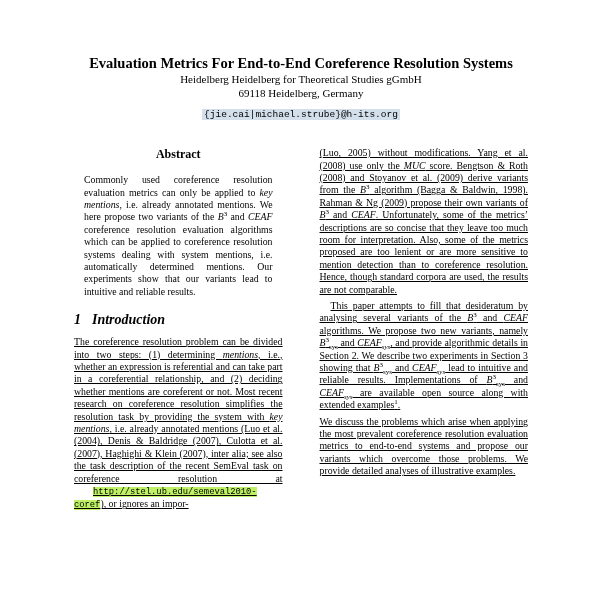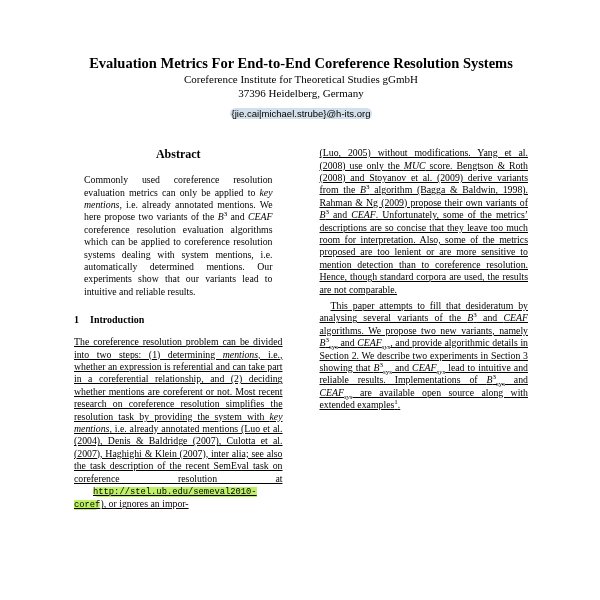--- a/index.html
+++ b/index.html
@@ -1,15 +1,15 @@
 <!DOCTYPE html>
 <html><head>
 <meta charset="utf-8">
 <style>
-  * { margin:0; padding:0; box-sizing:border-box;border-radius:18px; }
+  * { margin:0; padding:0; box-sizing:border-box; }
   html, body { width:600px; height:600px; }
   body {
     background:#ffffff;
     color:#000000;
     font-family:"Liberation Serif", serif;
   }
   .page {
     width:600px; height:600px;
     padding:54px 72px 10px 74px;
     overflow:hidden;
@@ -31,21 +31,21 @@
     text-align:center;
     font-size:11px;
     line-height:14px;
   }
   .email-line {
     text-align:center;
     margin-top:3px;
   }
   .email-link {
     display:inline-block;
-    font-family:Liberation Sans, sans-serif;
+    font-family:Liberation Mono, monospace;
     font-size:9.5px;
     background:#d3dfeb;
     padding:0 2px;
   }
   .columns {
     display:flex;
     gap:37px;
     margin-top:26px;
   }
   .col { flex:1; min-width:0; }
@@ -56,24 +56,25 @@
     margin-bottom:9px;
   }
   .abstract-text {
     font-size:9.8px;
     line-height:12.4px;
     text-align:justify;
     padding:0 10px;
     margin-top:12px;
   }
   .section-heading {
-    font-size:10px;
+    font-size:14px;
     font-weight:bold;
     margin:15px 0 9px 0;
     line-height:14px;
+    font-style:italic;
   }
   .first-heading { margin-top:15px; }
   .sec-num { display:inline-block; margin-right:11px; }
   .body-text {
     font-size:9.8px;
     line-height:12.4px;
     text-align:justify;
     text-decoration:underline;
   }
   .body-text + .body-text { margin-top:4px; }
@@ -90,22 +91,22 @@
 </style>
 </head>
 <body>
 
 <div class="page">
 
   <header>
     <h1 class="title">Evaluation Metrics For End-to-End Coreference Resolution Systems</h1>
 
 
-    <div class="affil">Coreference Institute for Theoretical Studies gGmbH</div>
-    <div class="affil">37396 Heidelberg, Germany</div>
+    <div class="affil">Heidelberg Heidelberg for Theoretical Studies gGmbH</div>
+    <div class="affil">69118 Heidelberg, Germany</div>
 
     <div class="email-line">
       <span class="email-link">{jie.cai|michael.strube}@h-its.org</span>
     </div>
   </header>
 
   <div class="columns">
 
     <div class="col">
       <h2 class="abstract-heading">Abstract</h2>
@@ -116,16 +117,17 @@
 
       <p class="body-text">The coreference resolution problem can be divided into two steps: (1) determining <i>mentions</i>, i.e., whether an expression is referential and can take part in a coreferential relationship, and (2) deciding whether mentions are coreferent or not. Most recent research on coreference resolution simplifies the resolution task by providing the system with <i>key mentions</i>, i.e. already annotated mentions (Luo et al. (2004), Denis &amp; Baldridge (2007), Culotta et al. (2007), Haghighi &amp; Klein (2007), inter alia; see also the task description of the recent SemEval task on coreference resolution at <span class="mono linkbox">http://stel.ub.edu/semeval2010-coref</span>), or ignores an impor-</p>
     </div>
 
     <div class="col">
       <p class="body-text">(Luo, 2005) without modifications.  Yang et al. (2008) use only the <i>MUC</i> score. Bengtson &amp; Roth (2008) and Stoyanov et al. (2009) derive variants from the <i>B</i><sup>3</sup> algorithm (Bagga &amp; Baldwin, 1998). Rahman &amp; Ng (2009) propose their own variants of <i>B</i><sup>3</sup> and <i>CEAF</i>. Unfortunately, some of the metrics’ descriptions are so concise that they leave too much room for interpretation.  Also, some of the metrics proposed are too lenient or are more sensitive to mention detection than to coreference resolution. Hence, though standard corpora are used, the results are not comparable.</p>
 
       <p class="body-text indent">This paper attempts to fill that desideratum by analysing several variants of the <i>B</i><sup>3</sup> and <i>CEAF</i> algorithms. We propose two new variants, namely <i>B</i><sup>3</sup><sub>sys</sub> and <i>CEAF<sub>sys</sub></i>, and provide algorithmic details in Section 2. We describe two experiments in Section 3 showing that <i>B</i><sup>3</sup><sub>sys</sub> and <i>CEAF<sub>sys</sub></i> lead to intuitive and reliable results. Implementations of <i>B</i><sup>3</sup><sub>sys</sub> and <i>CEAF<sub>sys</sub></i> are available open source along with extended examples<sup>1</sup>.</p>
 
 
+      <p class="body-text">We discuss the problems which arise when applying the most prevalent coreference resolution evaluation metrics to end-to-end systems and propose our variants which overcome those problems. We provide detailed analyses of illustrative examples.</p>
     </div>
 
   </div>
 </div>
 
 </body></html>

